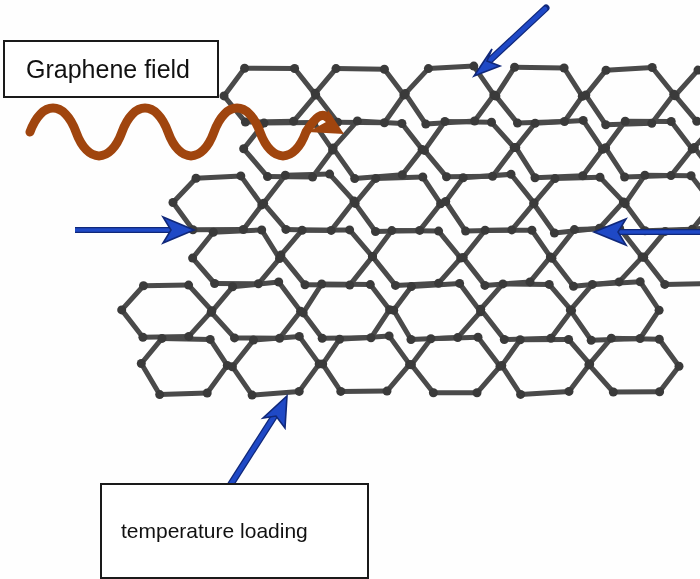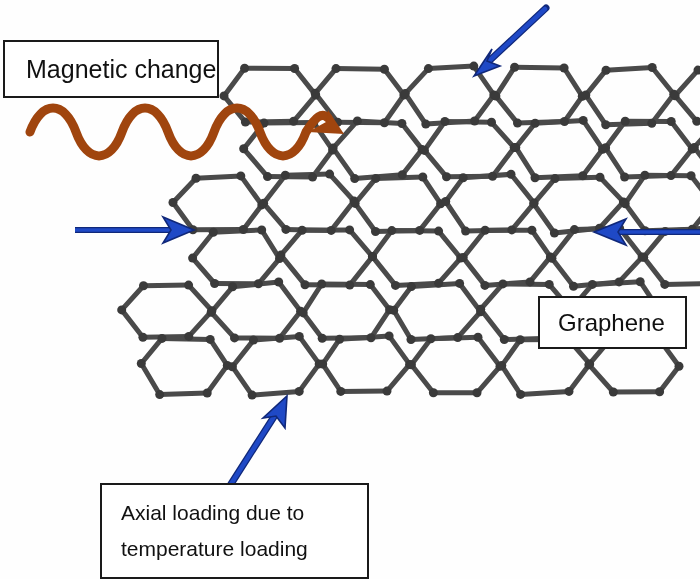--- a/index.html
+++ b/index.html
@@ -540,25 +540,21 @@
     </g>
 
     <g id="arrow-bottom">
       <line x1="231" y1="484" x2="277" y2="412" stroke="#10287A" stroke-width="7" stroke-linecap="round"></line>
       <line x1="231" y1="484" x2="277" y2="412" stroke="#1F49C6" stroke-width="4.5" stroke-linecap="round"></line>
       <polygon points="287,396 285,428 276,416 263,418" fill="#1F49C6" stroke="#10287A" stroke-width="1.6"></polygon>
     </g>
   </svg>
 
   <div class="label-box" id="box-magnetic">
-    <span class="line">Magnetic change</span>
+    <span class="line">Graphene field</span>
   </div>
 
-  <div class="label-box" id="box-graphene">
-    <span class="line">Graphene</span>
-  </div>
 
   <div class="label-box" id="box-axial">
-    <span class="line">Axial loading due to</span>
     <span class="line">temperature loading</span>
   </div>
 
 </div>
 
 </body></html>

